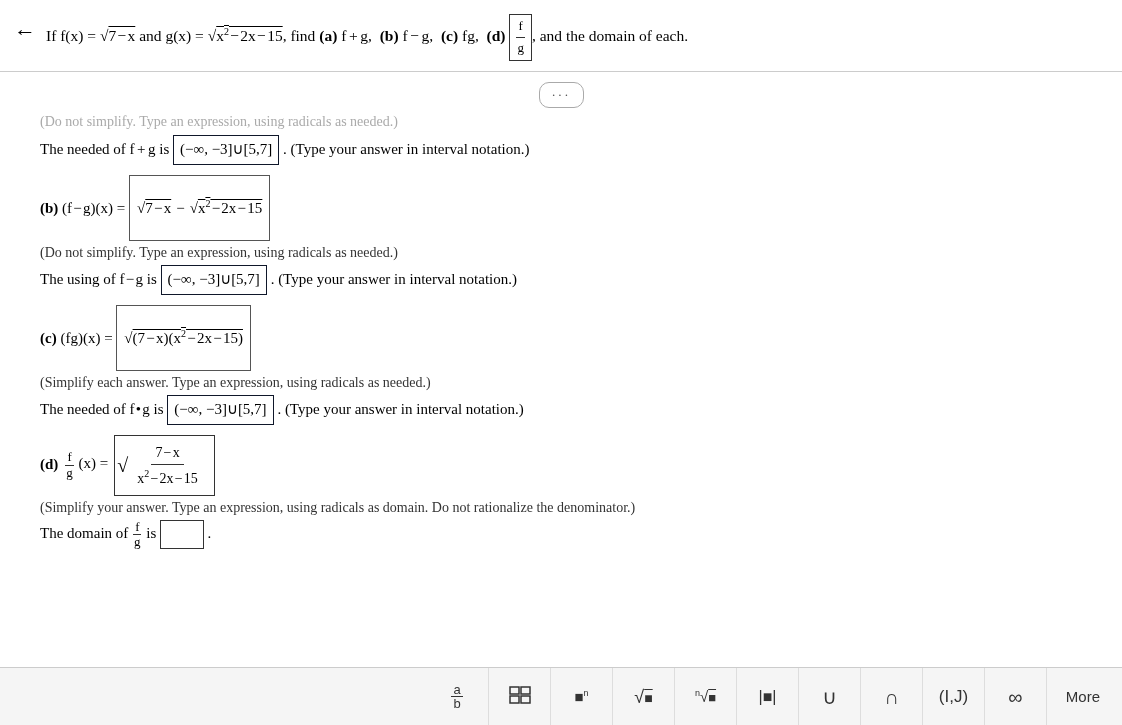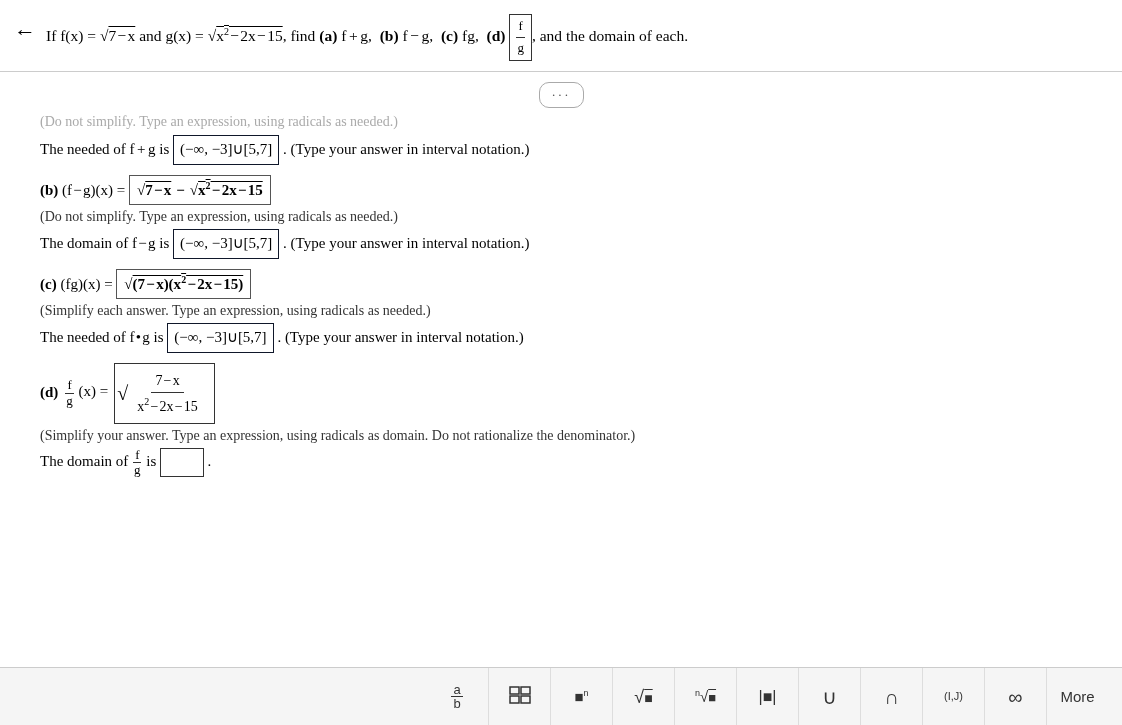--- a/index.html
+++ b/index.html
@@ -152,24 +152,23 @@
       right: 6px;
       font-size: 18px;
       cursor: pointer;
       color: #333;
       font-family: Arial, sans-serif;
     }
 
     .highlight-box {
       display: inline-block;
       border: 1.5px solid #555;
-      padding: 1px 7px;
+      padding: 19px 7px;
       background: #fff;
       font-size: 15px;
-      font-weight: bold;
     }
 
     sup { font-size: 10px; vertical-align: super; }
   </style>
 </head>
 <body>
 
 <div class="header">
   <div class="back-arrow">←</div>
   <div class="problem-text">
@@ -205,21 +204,21 @@
       <span class="part-label">(b)</span>
       (f − g)(x) =
       <span class="highlight-box">
         √<span style="text-decoration:overline">7 − x</span>
          − 
         √<span style="text-decoration:overline">x<sup>2</sup> − 2x − 15</span>
       </span>
     </div>
     <div class="note">(Do not simplify. Type an expression, using radicals as needed.)</div>
     <div class="domain-line">
-      <span>The domain of f − g is </span>
+      <span>The using of f − g is </span>
       <span class="boxed">(−∞, −3]∪[5,7]</span>
       <span>. (Type your answer in interval notation.)</span>
     </div>
   </div>
 
   <div class="section">
     <div class="math-expr">
       <span class="part-label">(c)</span>
       (fg)(x) =
       <span class="highlight-box">
@@ -300,21 +299,21 @@
   <button class="toolbar-btn">
     <span class="icon-symbol" style="font-size:16px;">|■|</span>
   </button>
   <button class="toolbar-btn">
     <span class="icon-symbol" style="font-size:20px;">∪</span>
   </button>
   <button class="toolbar-btn">
     <span class="icon-symbol" style="font-size:20px;">∩</span>
   </button>
   <button class="toolbar-btn">
-    <span class="icon-symbol" style="font-size:11px;">(I,J)</span>
+    <span class="icon-symbol" style="font-size:17px;">(I,J)</span>
   </button>
   <button class="toolbar-btn">
     <span class="icon-symbol" style="font-size:20px;">∞</span>
   </button>
-  <button class="toolbar-btn" style="font-family:Arial,sans-serif;font-size:15px;">
+  <button class="toolbar-btn" style="font-family:Arial,sans-serif;font-size:15px;align-items:flex-end;">
     <span>More</span>
   </button>
 </div>
 
 </body></html>

